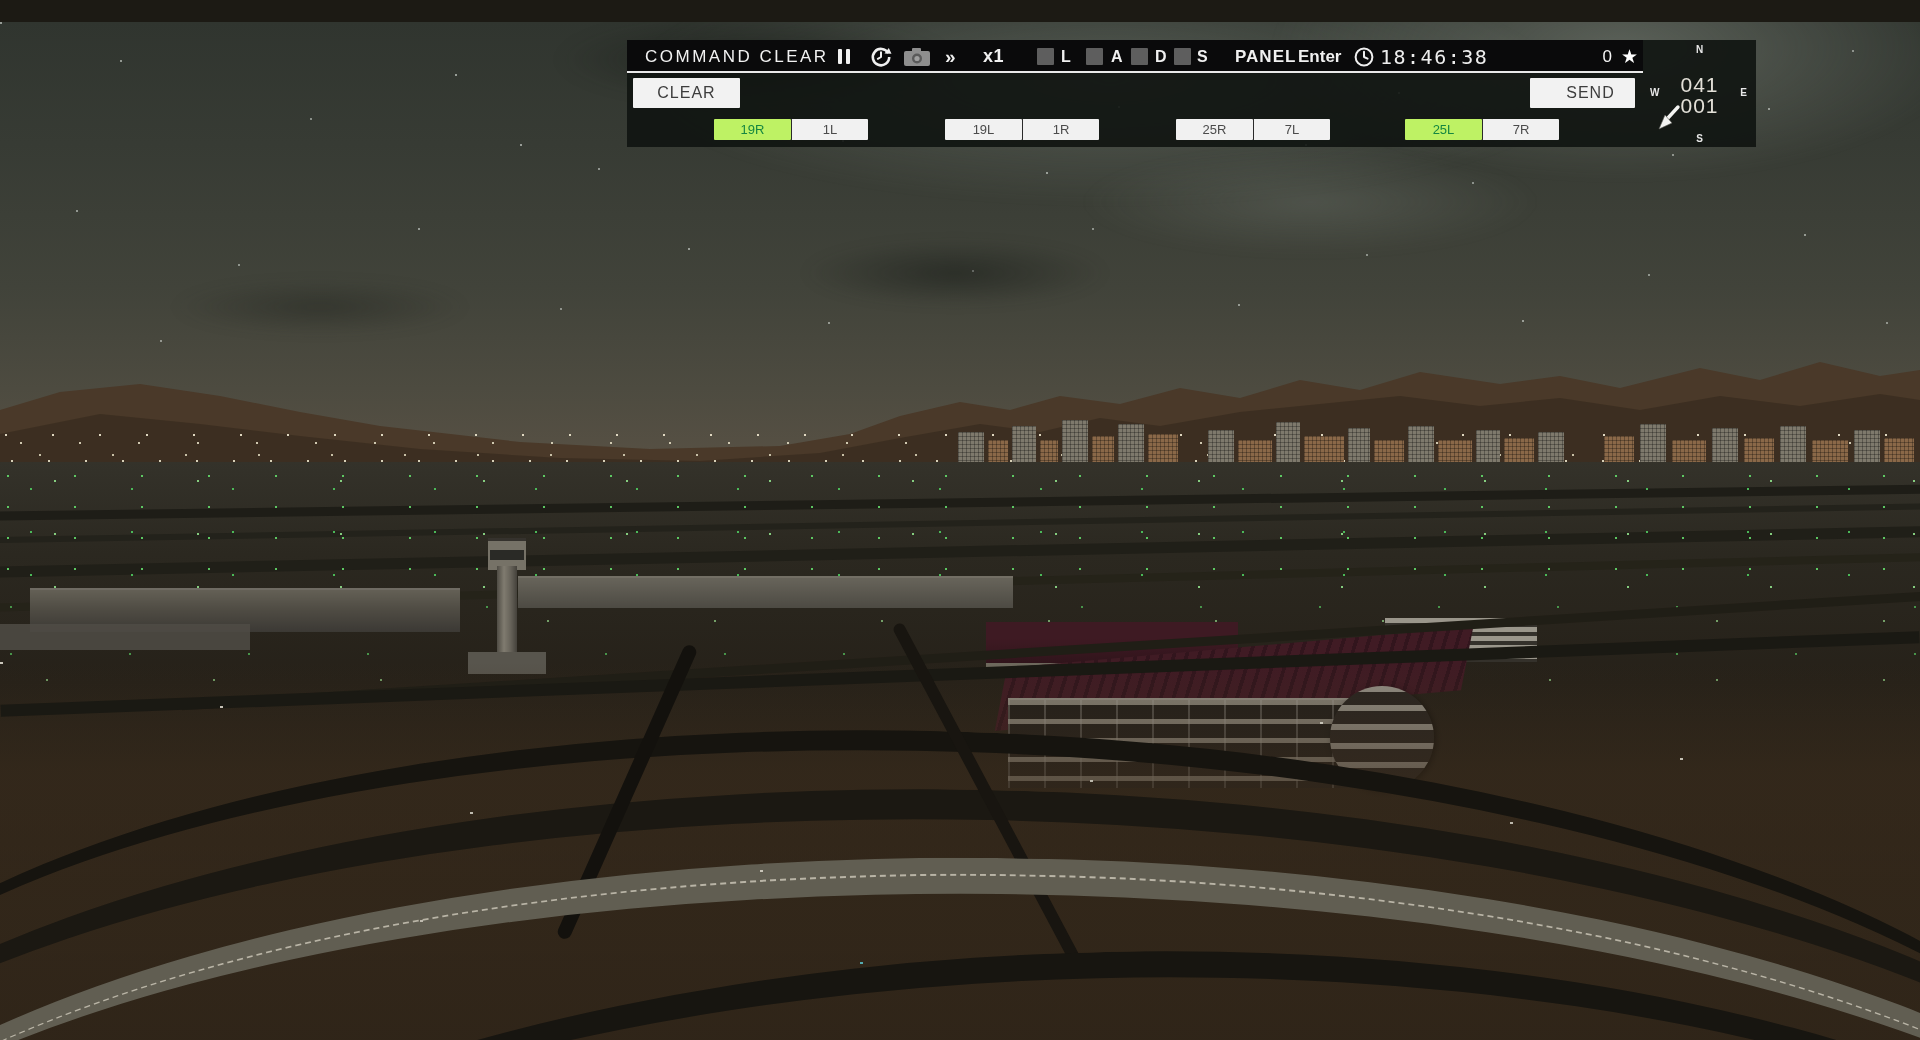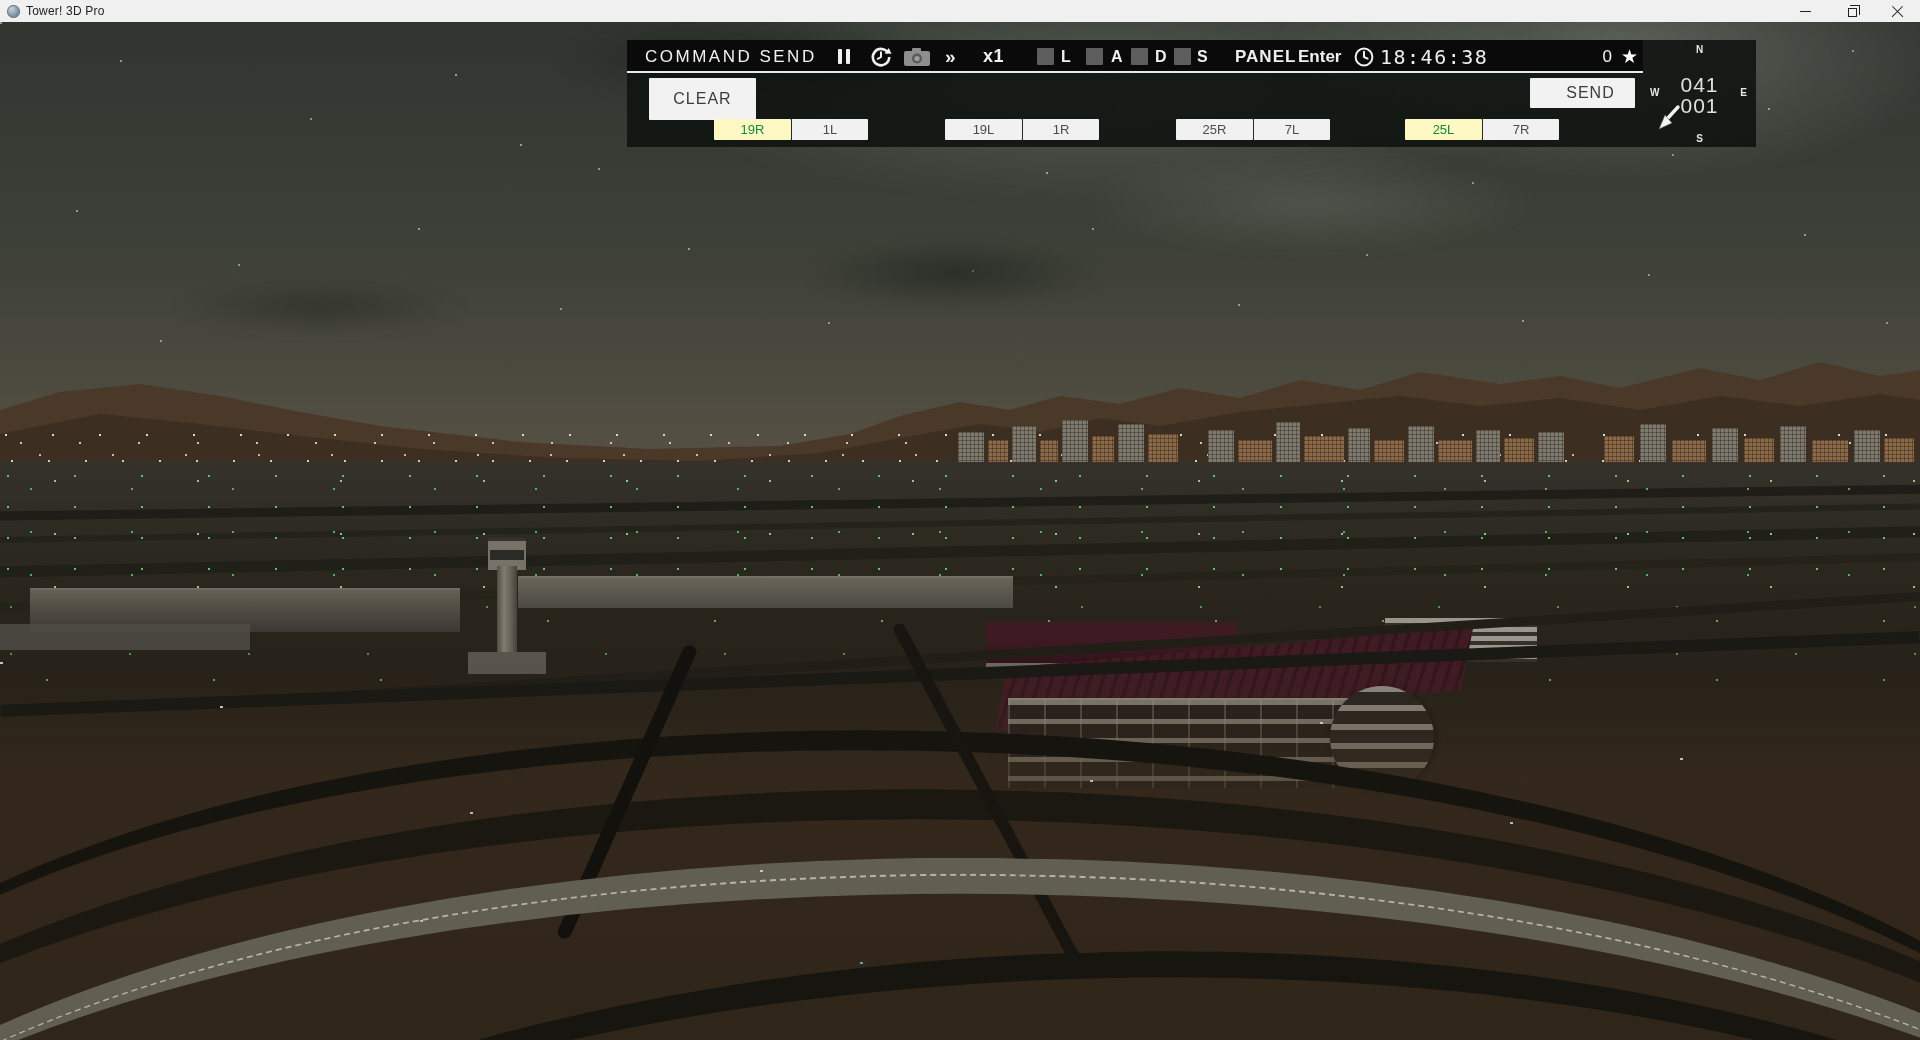--- a/index.html
+++ b/index.html
@@ -119,62 +119,47 @@
   .tog-label{font-size:16px;font-weight:bold;}
   .last{left:608px;font-size:17px;font-weight:bold;letter-spacing:1px;}
   .help{left:671px;font-size:17px;font-weight:bold;}
   .clock{left:727px;}
   .time{left:753px;font-family:"DejaVu Sans Mono",monospace;font-size:20px;letter-spacing:1.5px;color:#ededed;}
   .score{right:31px;font-size:17px;color:#f5f5f5;}
   .star{right:5px;font-size:19px;color:#ffffff;}
 
   .btn{position:absolute;display:flex;align-items:center;justify-content:center;background:#f2f2f2;color:#3d3d3d;
     font-size:16px;letter-spacing:1px;border-radius:1px;cursor:default;}
-  .clear-btn{left:6px;top:38px;width:107px;height:42px;margin-left:16px;}
+  .clear-btn{left:6px;top:38px;width:107px;height:30px;}
   .send-btn{left:903px;top:38px;width:105px;height:30px;padding-left:16px;}
   .cmd-input{position:absolute;left:125px;top:38px;width:770px;height:30px;border:none;background:#fdfdfd;padding:0 12px;
     font-family:"DejaVu Sans Mono",monospace;font-size:15px;color:#333;outline:none;}
   .cmd-input::placeholder{color:#8f8f8f;font-style:italic;letter-spacing:1px;}
 
   .rwy-group{position:absolute;top:79px;height:21px;display:flex;}
   .rg1{left:87px;} .rg2{left:318px;justify-content:flex-end;} .rg3{left:549px;} .rg4{left:778px;}
   .rwy{width:77px;height:21px;display:flex;align-items:center;justify-content:center;background:#f1f1f1;color:#4b4b4b;
     font-size:13px;border-radius:1px;}
   .rwy + .rwy{border-left:1px solid #2a2a2a;}
-  .rwy.active{background:#fef9c3;color:#158741;}
+  .rwy.active{background:#bef264;color:#158741;}
 
   .compass{position:absolute;left:1016px;top:0;width:113px;height:107px;color:#eceae4;}
   .cp{position:absolute;font-size:10px;font-weight:bold;color:#e8e8e8;}
   .cp.n{left:0;right:0;top:4px;text-align:center;}
   .cp.s{left:0;right:0;bottom:3px;text-align:center;}
   .cp.w{left:7px;top:47px;} .cp.e{right:9px;top:47px;}
   .wind-num{position:absolute;left:0;right:0;text-align:center;font-size:21px;color:#e3e0d8;letter-spacing:1px;line-height:21px;}
   .wn1{top:34px;} .wn2{top:55px;}
   .wind-arrow{position:absolute;left:14px;top:62px;}
 </style>
 </head>
 <body>
 
 <div id="app">
 
-  <div class="titlebar">
-    <span class="app-icon"></span>
-    <span class="app-title">Tower! 3D Pro</span>
-    <div class="win-btns">
-      <div class="win-btn">
-          <span class="glyph-min"></span>
-        </div>
-      <div class="win-btn">
-          <span class="glyph-restore"></span>
-        </div>
-      <div class="win-btn">
-          <span class="glyph-close"></span>
-        </div>
-    </div>
-  </div>
 
   <div class="scene">
     <div class="stars"></div>
     <div class="cloud c1"></div>
     <div class="cloud c2"></div>
     <div class="cloud c6"></div>
     <div class="cloud c3"></div>
     <div class="cloud c4"></div>
     <div class="cloud c5"></div>
 
@@ -252,21 +237,21 @@
       <div class="road light"></div>
       <div class="road dash"></div>
       <div class="road d3"></div>
       <div class="car-dots"></div>
     </div>
   </div>
 
   <div class="panel">
 
     <div class="topbar">
-      <span class="tb panel-title">COMMAND SEND</span>
+      <span class="tb panel-title">COMMAND CLEAR</span>
 
       <span class="tb pause">
           <b></b>
           <b></b>
         </span>
 
       <span class="tb replay">
         <svg width="24" height="24" viewBox="0 0 24 24">
           <path d="M19.2 8.2 A8.2 8.2 0 1 0 20.2 12" fill="none" stroke="#f0f0f0" stroke-width="2.6"></path>
           <polygon points="22.5,8.8 15.5,8.4 19.8,3.0" fill="#f0f0f0"></polygon>

